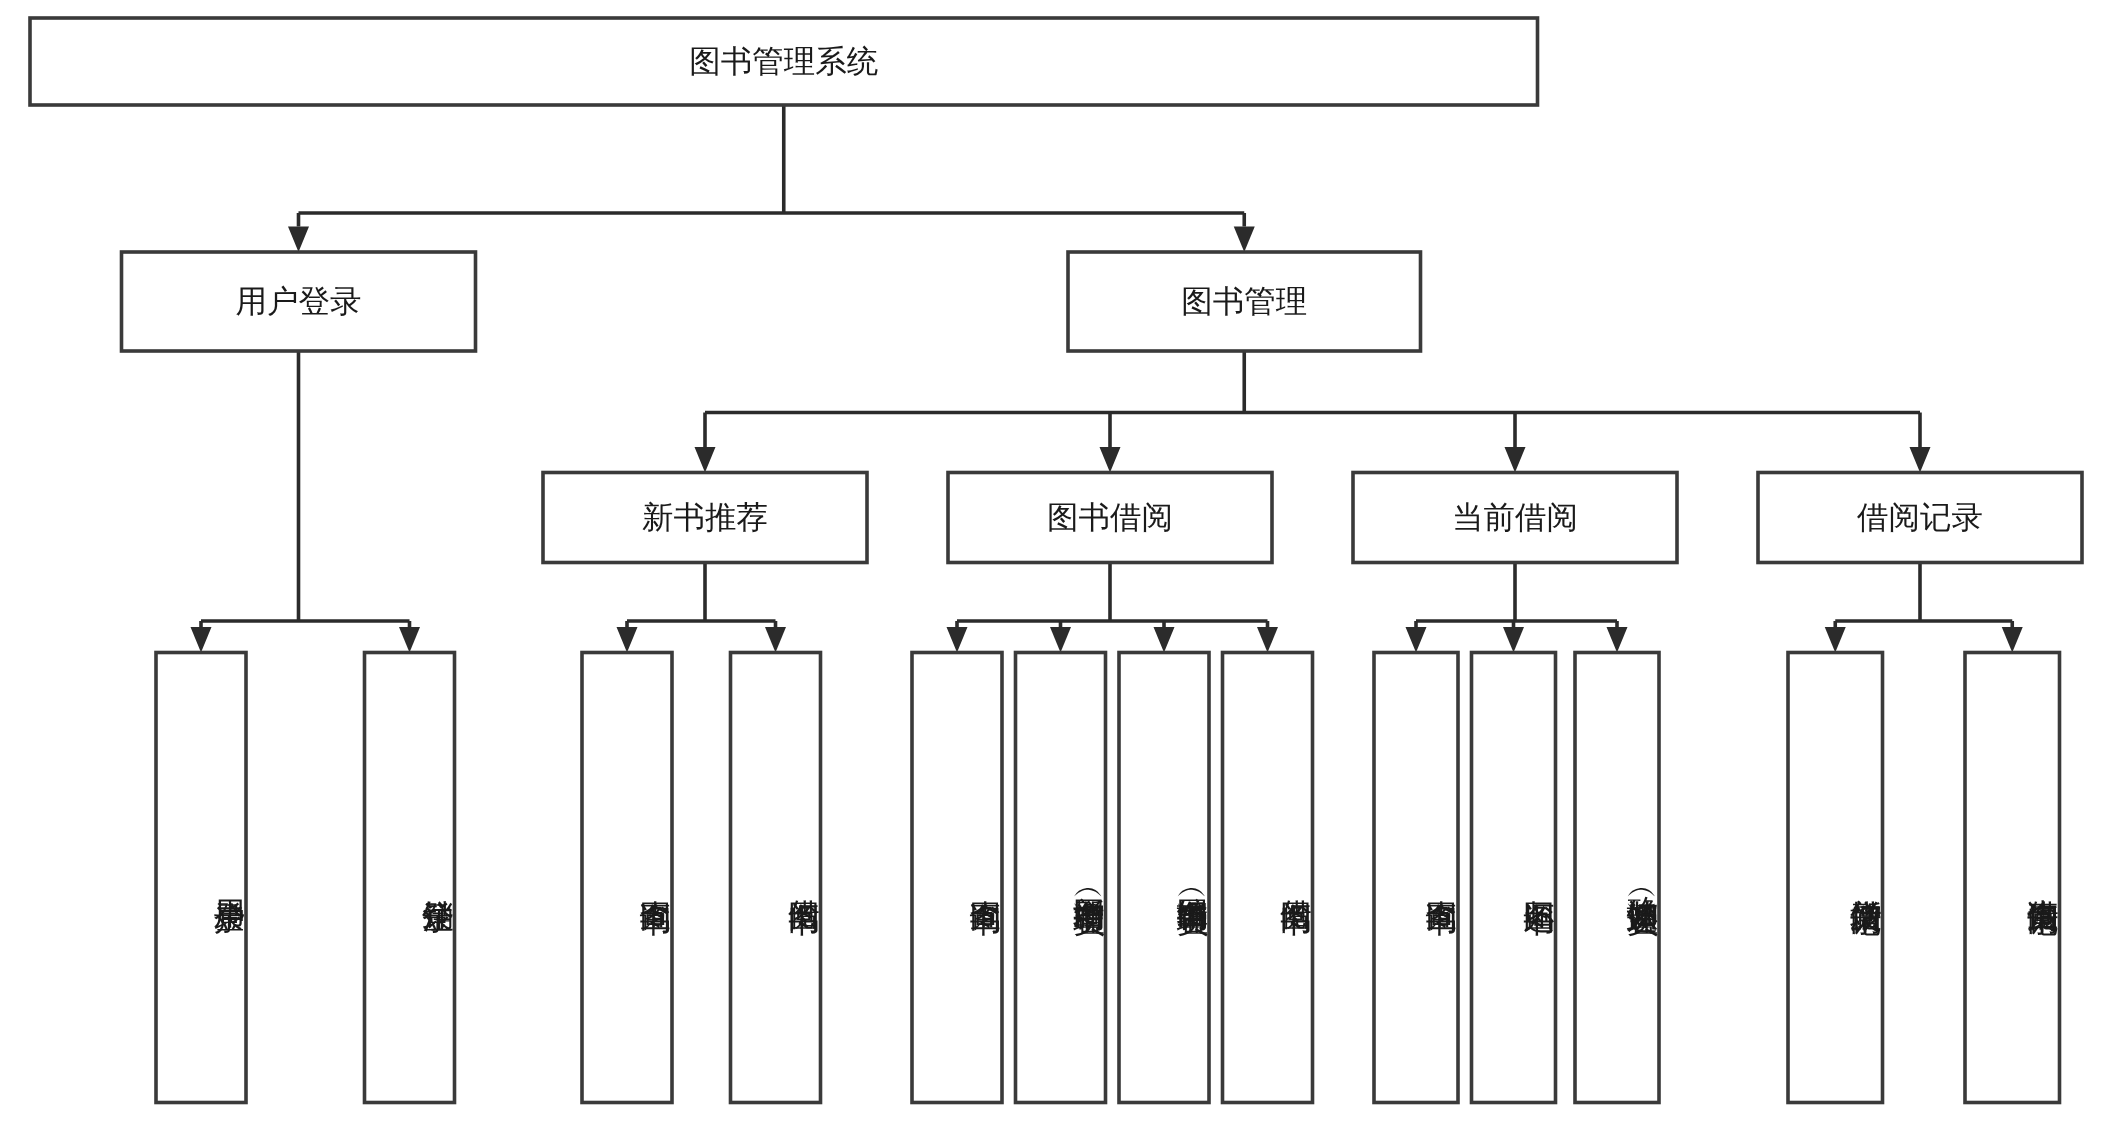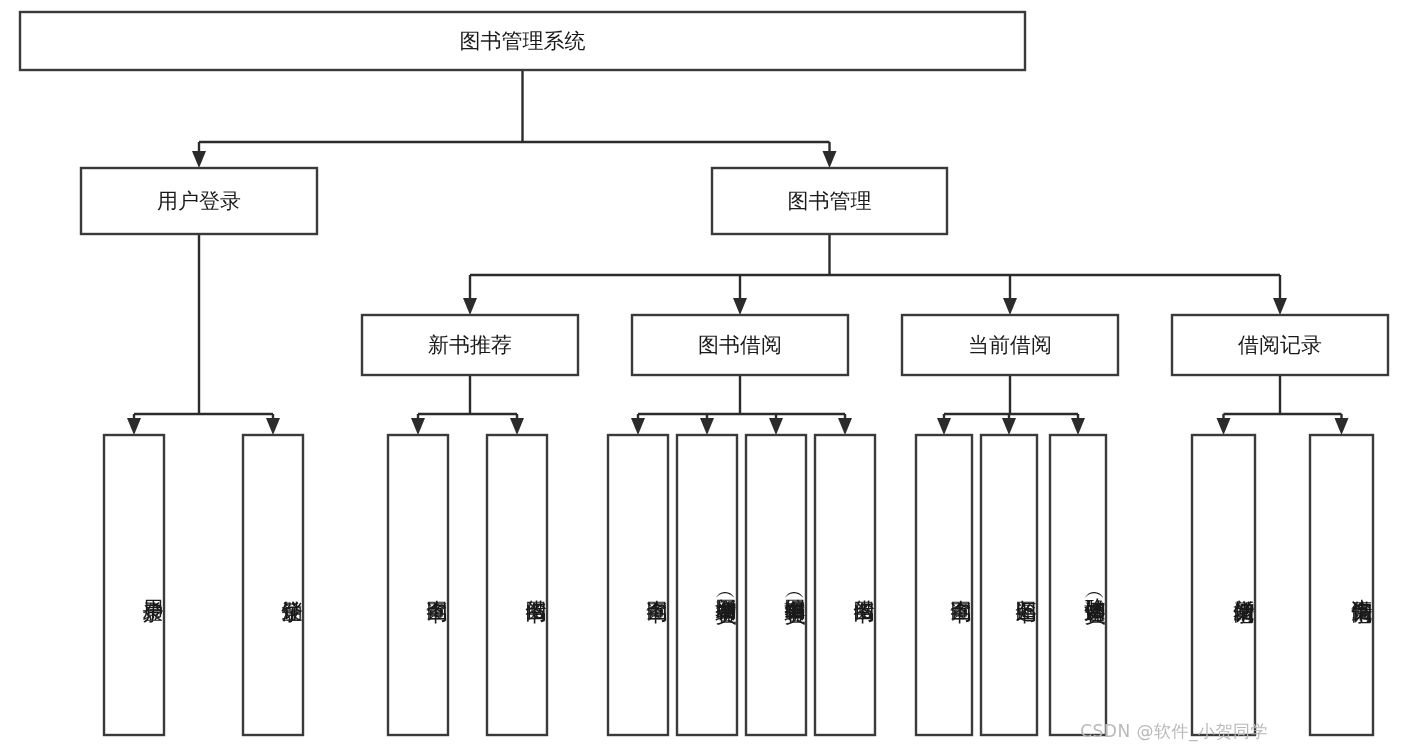--- a/index.html
+++ b/index.html
@@ -199,14 +199,13 @@
       <div class="node-label-v" style="left: 1050px; top: 443px; width: 56px; height: 284px;">
         <span>确认归还（管理员）</span>
       </div>
       <div class="node-label-v" style="left: 1192px; top: 443px; width: 63px; height: 284px;">
         <span>新增借阅记录</span>
       </div>
       <div class="node-label-v" style="left: 1310px; top: 443px; width: 63px; height: 284px;">
         <span>查询借阅记录</span>
       </div>
     </div>
-  <div class="watermark">CSDN @软件_小贺同学</div>
 </div>
 
 </body></html>

